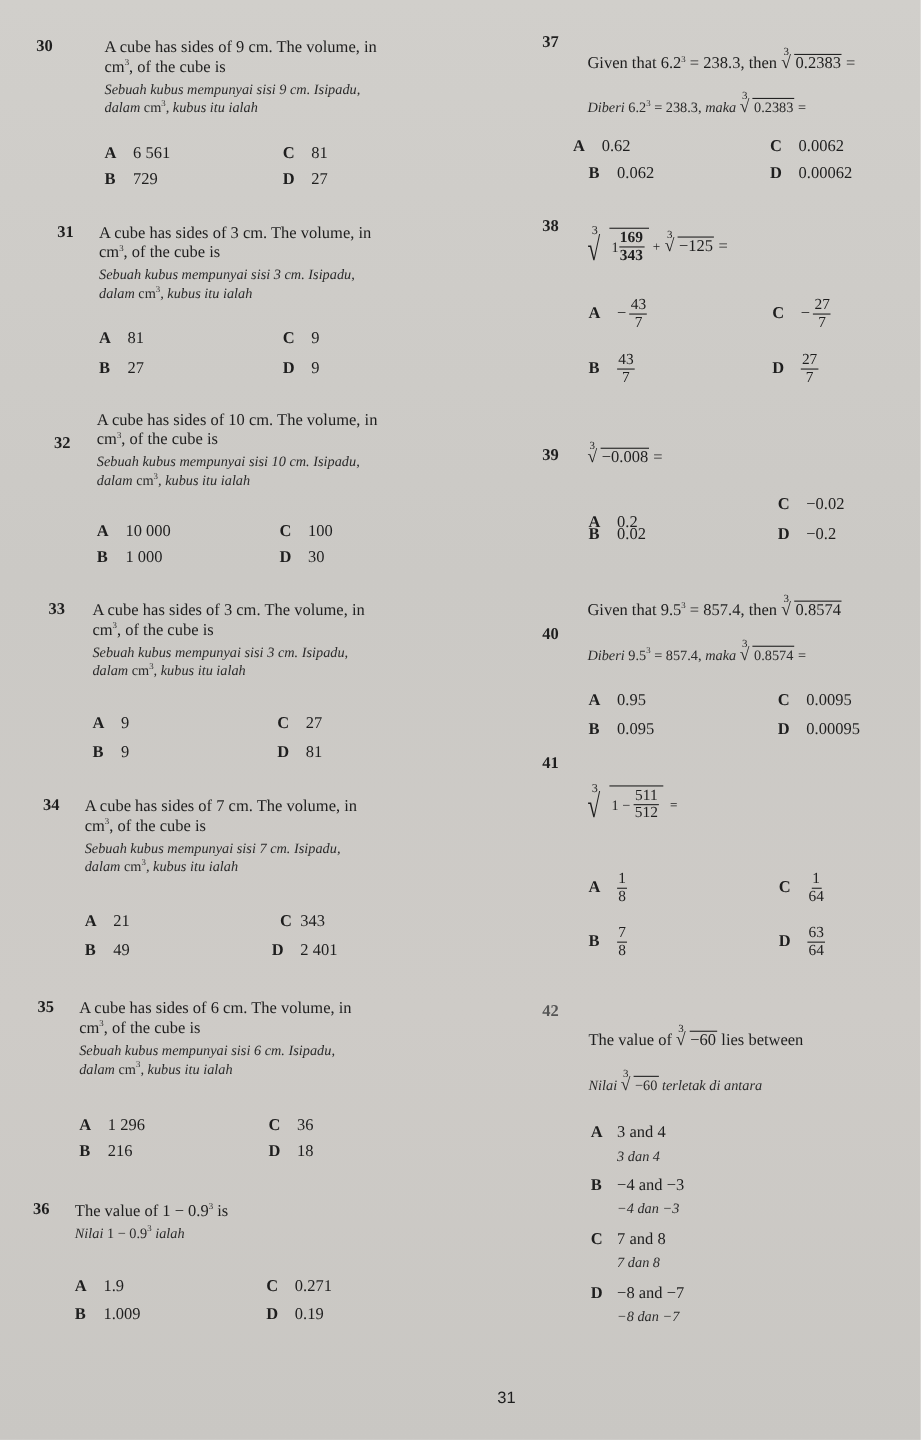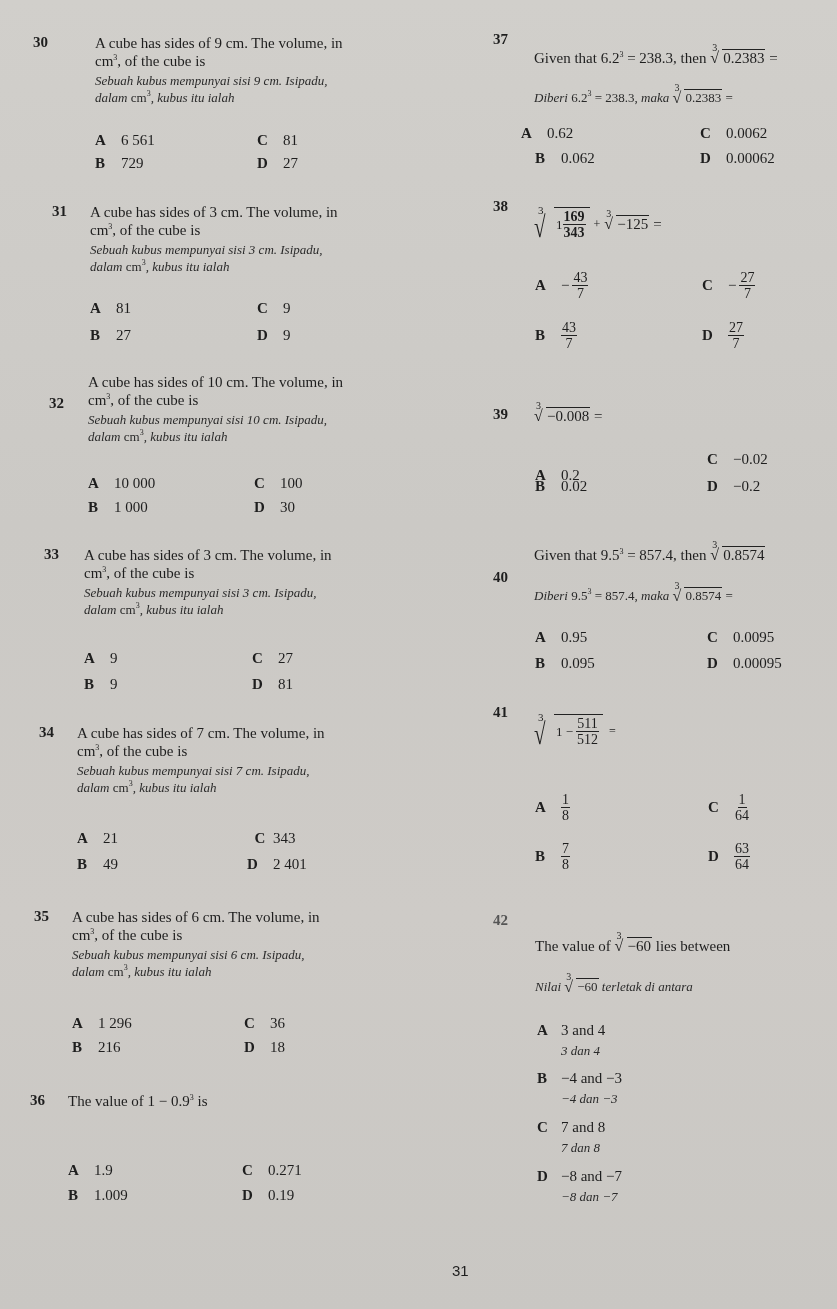--- a/index.html
+++ b/index.html
@@ -107,20 +107,21 @@
   <div class="opt" style="left:72px;top:1015px;"><b>A</b><span class="v">1 296</span></div>
   <div class="opt" style="left:72px;top:1039px;"><b>B</b><span class="v">216</span></div>
   <div class="opt" style="left:244px;top:1015px;"><b>C</b><span class="v">36</span></div>
   <div class="opt" style="left:244px;top:1039px;"><b>D</b><span class="v">18</span></div>
 </div>
 
 <div class="q" style="left:0;top:0;">
   <span class="qn" style="left:30px;top:1092px;">36</span>
   <div class="stem" style="position:absolute;left:68px;top:1092px;width:345px;">
     <span>The value of 1 − 0.9</span><sup>3</sup><span> is</span>
+    <div class="ms"><span>Nilai</span> <span class="up">1 − 0.9</span><sup class="up">3</sup> <span>ialah</span></div>
   </div>
   <div class="opt" style="left:68px;top:1162px;"><b>A</b><span class="v">1.9</span></div>
   <div class="opt" style="left:68px;top:1187px;"><b>B</b><span class="v">1.009</span></div>
   <div class="opt" style="left:242px;top:1162px;"><b>C</b><span class="v">0.271</span></div>
   <div class="opt" style="left:242px;top:1187px;"><b>D</b><span class="v">0.19</span></div>
 </div>
 
 <div class="q" style="left:0;top:0;">
   <span class="qn" style="left:493px;top:31px;">37</span>
   <div class="stem" style="position:absolute;left:534px;top:49px;white-space:nowrap;">
@@ -194,21 +195,21 @@
     <span>Diberi</span> <span class="up">9.5</span><sup class="up">3</sup> <span class="up">= 857.4,</span> <span>maka</span>
     <span class="root up"><span class="idx">3</span><span class="rad">√</span><span class="body">0.8574</span></span> <span class="up">=</span>
   </div>
   <div class="opt" style="left:535px;top:629px;"><b>A</b><span class="v">0.95</span></div>
   <div class="opt" style="left:535px;top:655px;"><b>B</b><span class="v">0.095</span></div>
   <div class="opt" style="left:707px;top:629px;"><b>C</b><span class="v">0.0095</span></div>
   <div class="opt" style="left:707px;top:655px;"><b>D</b><span class="v">0.00095</span></div>
 </div>
 
 <div class="q" style="left:0;top:0;">
-  <span class="qn" style="left:493px;top:704px;">41</span>
+  <span class="qn" style="left:493px;top:686px;">41</span>
   <div class="stem" style="position:absolute;left:534px;top:714px;white-space:nowrap;display:flex;align-items:center;">
     <span class="bigroot">
         <span class="idx">3</span>
         <span class="rad">√</span>
         <span class="body">
           <span style="margin-right:3px;font-size:13px;">1 −</span>
           <span class="frac">
             <span class="n">511</span>
             <span class="d">512</span>
           </span>

